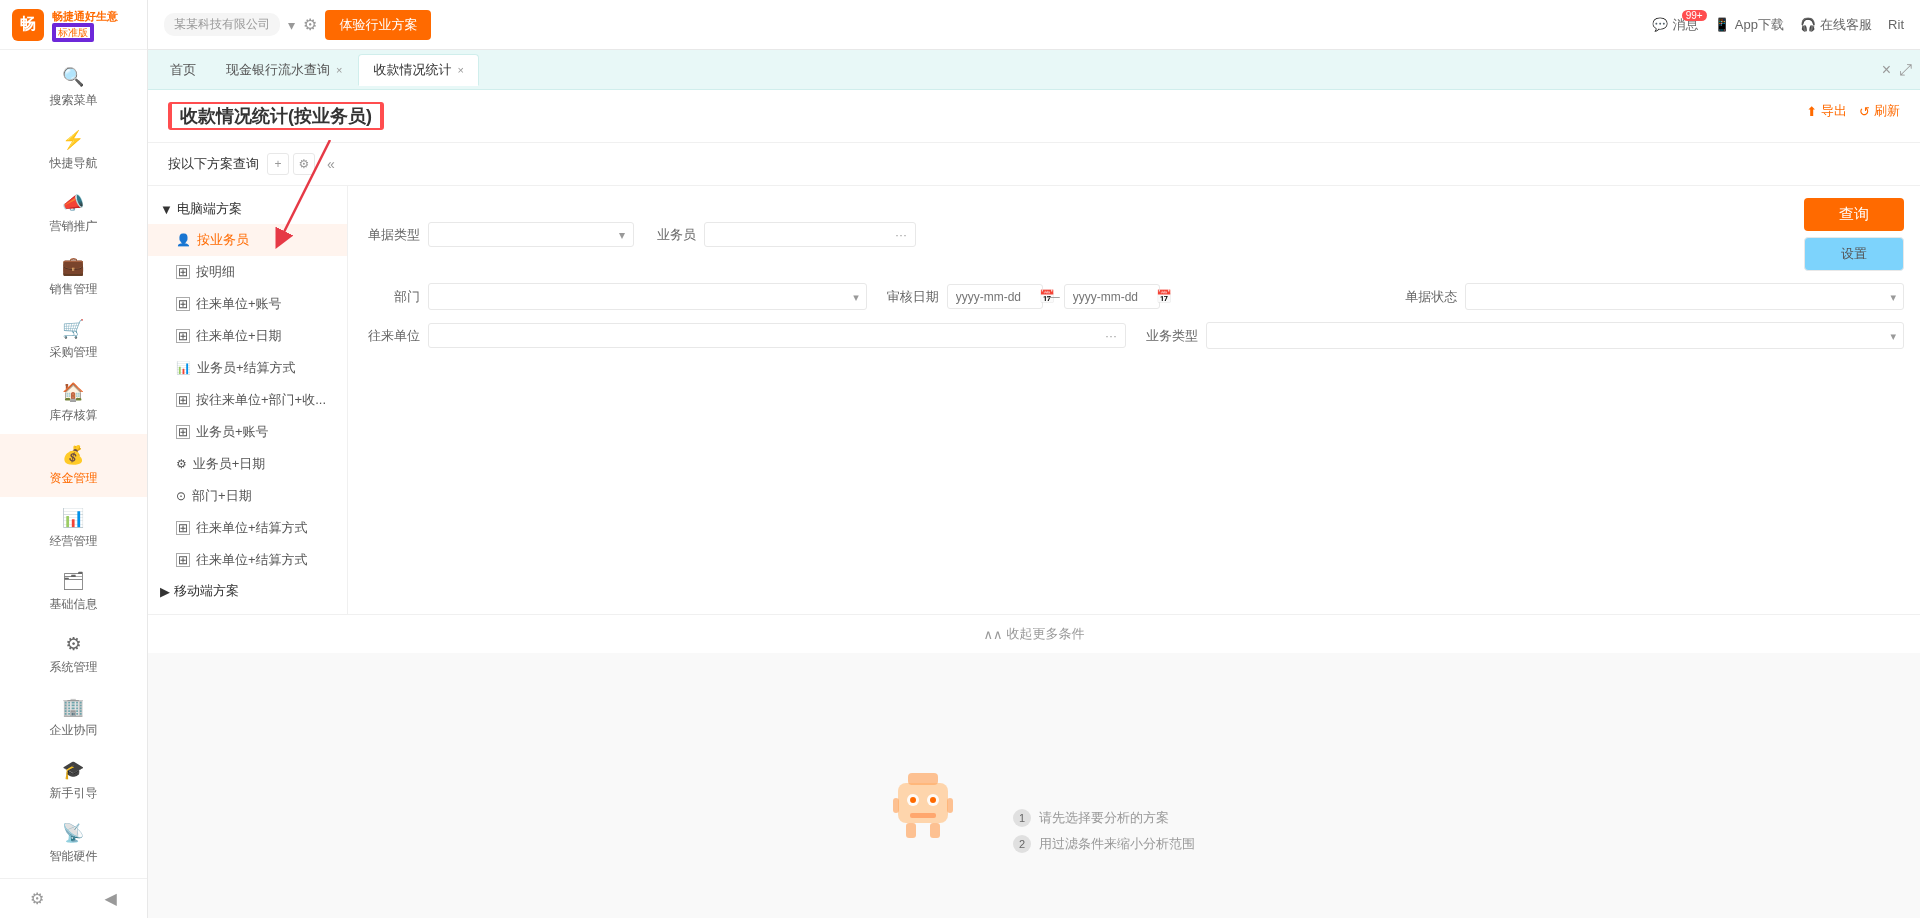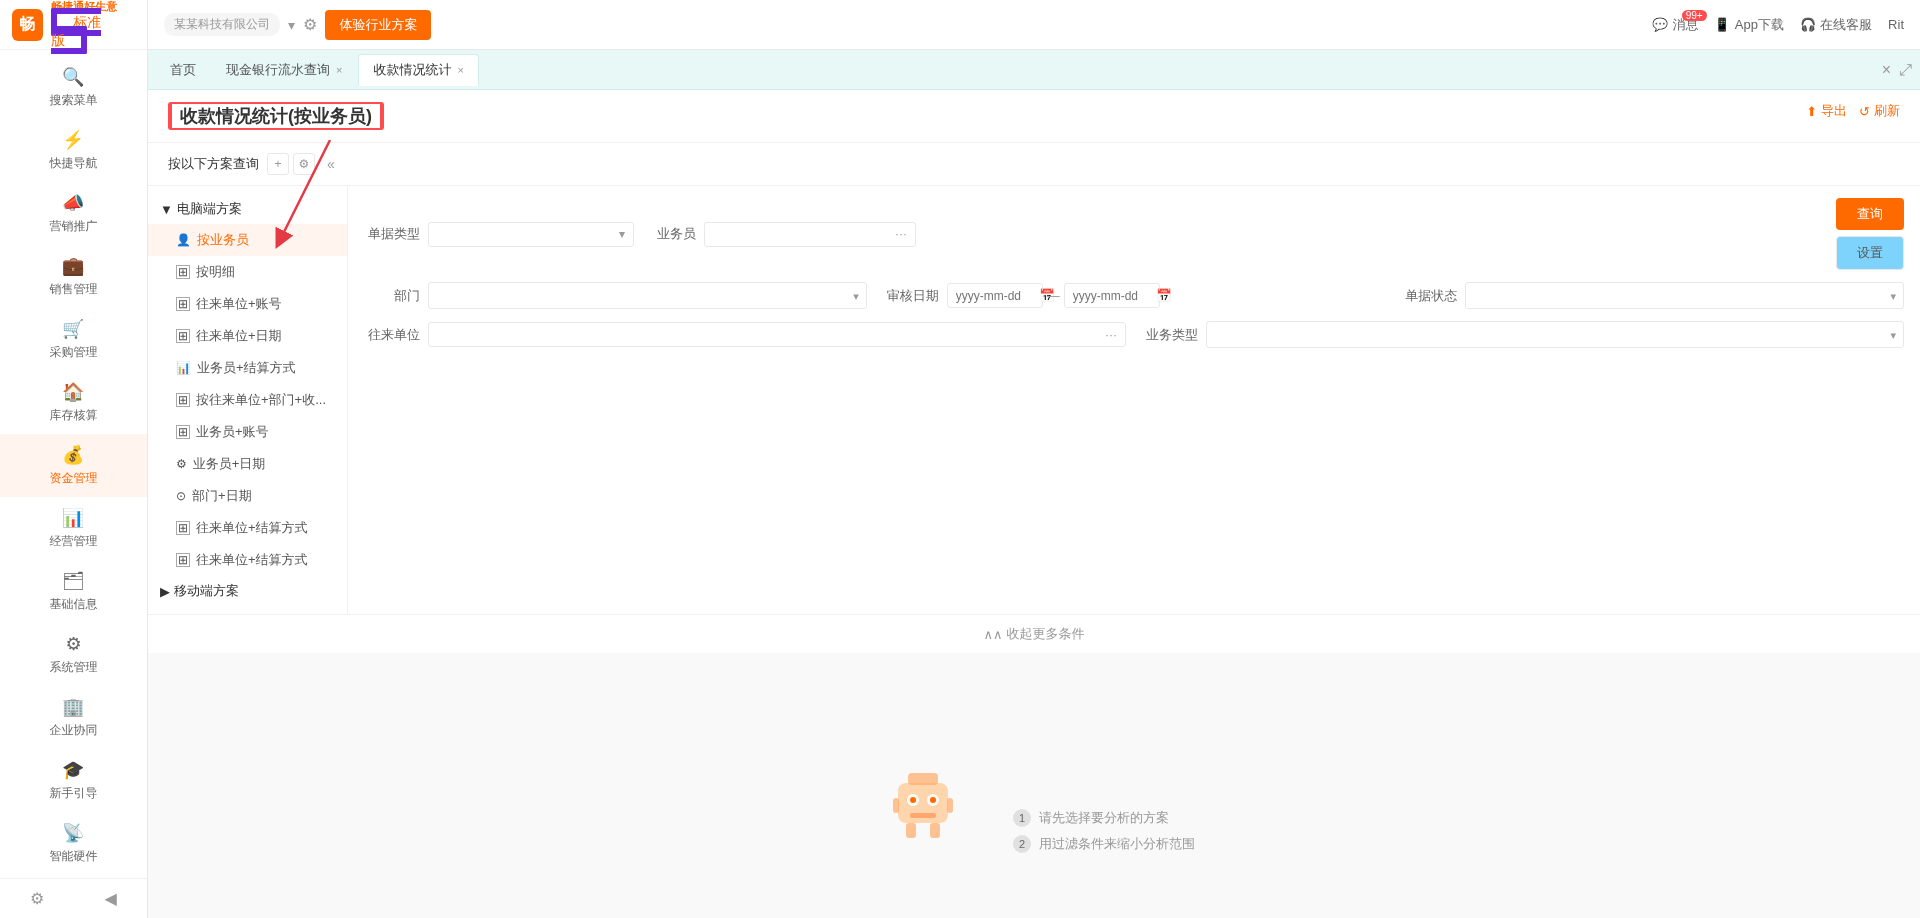--- a/index.html
+++ b/index.html
@@ -2,21 +2,21 @@
 <html><head>
   <meta charset="utf-8">
   <style>
     * { box-sizing: border-box; margin: 0; padding: 0; }
     body { font-family: 'Microsoft YaHei', Arial, sans-serif; font-size: 13px; background: #f5f5f5; display: flex; height: 918px; overflow: hidden; }
 
     
     .sidebar { width: 148px; background: #fff; display: flex; flex-direction: column; border-right: 1px solid #e8e8e8; flex-shrink: 0; }
     .sidebar-logo { height: 50px; background: #fff; display: flex; align-items: center; padding: 0 12px; border-bottom: 1px solid #f0f0f0; }
     .sidebar-logo-icon { width: 32px; height: 32px; background: #ff6a00; border-radius: 6px; display: flex; align-items: center; justify-content: center; color: #fff; font-size: 16px; font-weight: bold; margin-right: 8px; }
-    .sidebar-logo-badge { font-size: 14px; color: #ff6a00; border: 6px solid #6d28d9; border-radius: 2px; padding: 0 16px; }
+    .sidebar-logo-badge { font-size: 10px; color: #ff6a00; border: 4px solid #6d28d9; border-radius: 2px; padding: 0 2px; }
     .sidebar-nav { flex: 1; overflow-y: auto; padding: 6px 0; }
     .sidebar-item { display: flex; flex-direction: column; align-items: center; padding: 10px 0; cursor: pointer; color: #666; font-size: 12px; }
     .sidebar-item.active { color: #ff6a00; background: #fff4ee; }
     .sidebar-item .si-icon { font-size: 18px; margin-bottom: 4px; }
     .sidebar-bottom { padding: 10px 0; border-top: 1px solid #f0f0f0; display: flex; justify-content: space-around; }
     .sidebar-bottom-btn { color: #999; font-size: 16px; cursor: pointer; }
 
     
     .main { flex: 1; display: flex; flex-direction: column; overflow: hidden; }
 
@@ -82,21 +82,21 @@
     .select-control { border: 1px solid #e8e8e8; border-radius: 3px; padding: 5px 28px 5px 8px; font-size: 13px; color: #555; background: #fff; appearance: none; cursor: pointer; min-width: 180px; width: 100%; }
     .select-wrapper { position: relative; flex: 1; }
     .select-wrapper::after { content: '▾'; position: absolute; right: 8px; top: 50%; transform: translateY(-50%); color: #999; font-size: 11px; pointer-events: none; }
     .input-with-btn { display: flex; align-items: center; border: 1px solid #e8e8e8; border-radius: 3px; padding: 4px 8px; gap: 6px; flex: 1; }
     .input-with-btn input { border: none; outline: none; font-size: 13px; color: #555; flex: 1; }
     .input-extra-btn { color: #999; font-size: 12px; cursor: pointer; }
     .date-field-group { display: flex; align-items: center; gap: 4px; }
     .date-icon-input { display: flex; align-items: center; border: 1px solid #e8e8e8; border-radius: 3px; padding: 4px 8px; gap: 4px; width: 96px; }
     .date-icon-input input { border: none; outline: none; font-size: 12px; color: #bbb; width: 80px; }
     .filter-divider { color: #999; }
-    .btn-primary { background: #ff6a00; color: #fff; border: none; border-radius: 4px; padding: 7px 21px; font-size: 13px; cursor: pointer; }
+    .btn-primary { background: #ff6a00; color: #fff; border: none; border-radius: 4px; padding: 7px 35px; font-size: 15px; cursor: pointer; }
     .btn-default { background: #7dd3fc; color: #555; border: 1px solid #e8e8e8; border-radius: 4px; padding: 7px 6px; font-size: 13px; cursor: pointer; }
 
     
     .collapse-bar { display: flex; align-items: center; justify-content: center; padding: 10px; border-top: 1px solid #f0f0f0; color: #999; font-size: 13px; cursor: pointer; gap: 4px; }
 
     
     .empty-state { display: flex; flex-direction: column; align-items: center; justify-content: center; padding: 60px 20px; color: #999; gap: 16px; }
     .empty-tips { display: flex; flex-direction: column; gap: 8px; }
     .empty-tip { display: flex; align-items: flex-start; gap: 8px; font-size: 13px; color: #999; }
     .tip-num { width: 18px; height: 18px; border-radius: 50%; background: #e0e0e0; color: #666; display: flex; align-items: center; justify-content: center; font-size: 11px; flex-shrink: 0; }

